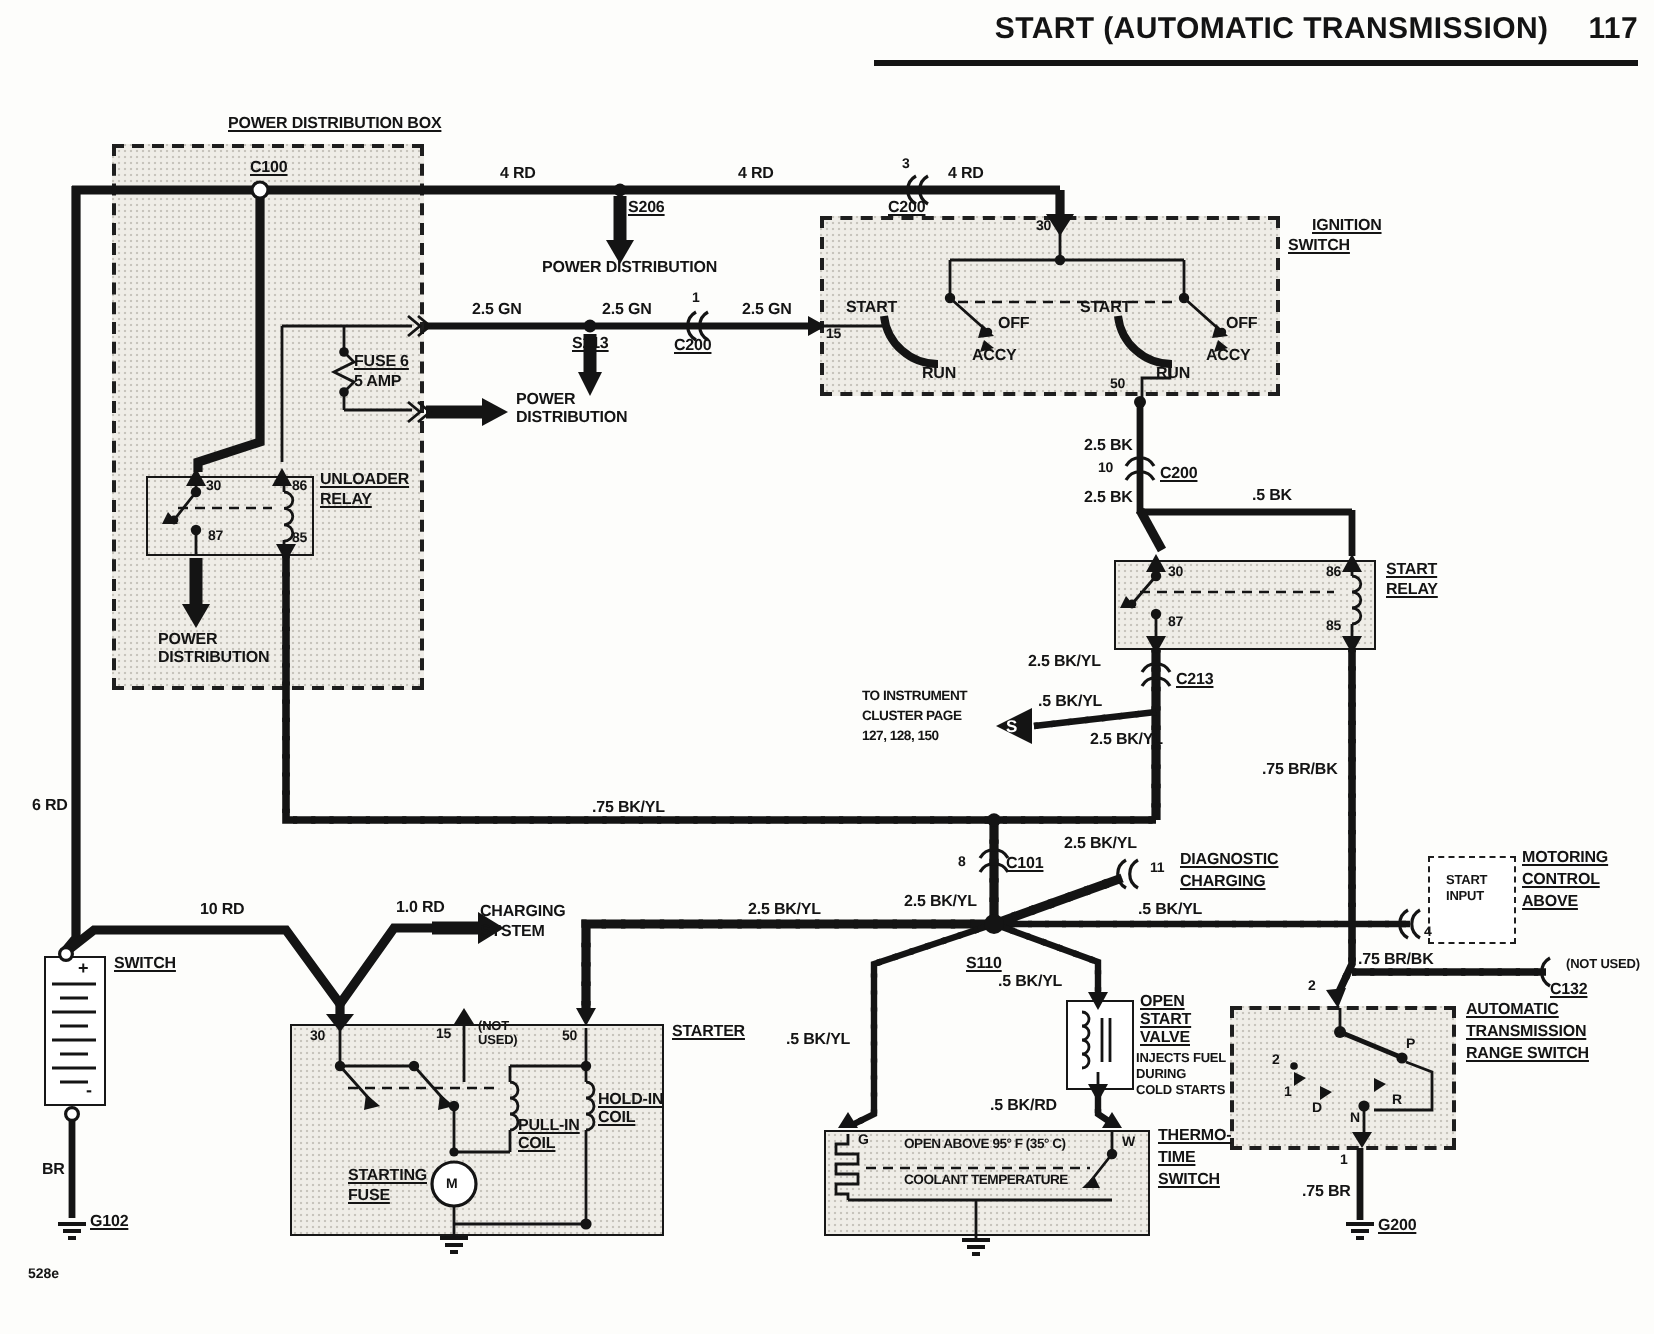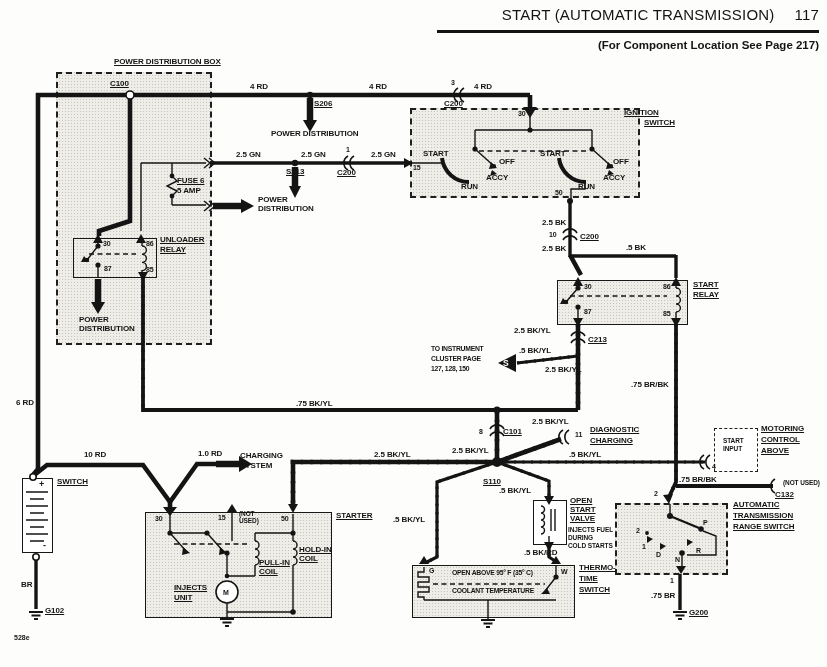--- a/index.html
+++ b/index.html
@@ -29,21 +29,21 @@
   .plate{stroke:#141414;stroke-width:1.5;fill:none}
   .dot{fill:#141414;stroke:none}
   .wc{fill:#fff;stroke:#141414;stroke-width:1.6}
   .ar{fill:#141414;stroke:none}
   .lb{position:absolute;z-index:10;font-weight:bold;font-size:8px;line-height:1;letter-spacing:-.1px;white-space:nowrap}
   .u{text-decoration:underline}
   .s{font-size:7px}
   .xs{font-size:6.5px}
   .t7{font-size:6.8px;letter-spacing:-.25px}
   .wht{color:#fff}
-  .hd1{position:absolute;right:8px;top:6px;z-index:10;font-weight:normal;font-size:15px;letter-spacing:.2px;white-space:nowrap}
+  .hd1{position:absolute;right:8px;top:6px;z-index:10;font-weight:bold;font-size:15px;letter-spacing:.2px;white-space:nowrap}
   .hd1 .pg{margin-left:20px}
   .rule{position:absolute;left:437px;right:8px;top:30px;height:2.5px;background:#141414;z-index:10}
   .hd2{position:absolute;right:8px;top:39px;z-index:10;font-weight:bold;font-size:11.5px;white-space:nowrap}
   .fig{position:absolute;left:14px;top:634px;z-index:10;font-size:7px;font-weight:bold;letter-spacing:0}
 </style>
 </head>
 <body>
 
 <div id="page">
 
@@ -220,52 +220,51 @@
       <polygon class="ar" points="609,170 614,174 607,176"></polygon>
     <polygon class="ar" points="84,256 89,262 81,262"></polygon>
       <polygon class="ar" points="563,298 568,304 560,304"></polygon>
     <polygon class="ar" points="687,539 693,542 687,546"></polygon>
       <polygon class="ar" points="660,543 666,546 660,550"></polygon>
       <polygon class="ar" points="647,536 653,539 647,543"></polygon>
   </svg>
 
   <div class="hd1"><span>START (AUTOMATIC TRANSMISSION)</span><span class="pg">117</span></div>
   <div class="rule"></div>
-  <div class="hd2">(For Component Location See Page 217)</div>
   <b class="fig">528e</b>
 
   <b class="lb" style="left:250px;top:83px">4 RD</b>
   <b class="lb" style="left:369px;top:83px">4 RD</b>
   <b class="lb" style="left:474px;top:83px">4 RD</b>
   <b class="lb" style="left:236px;top:151px">2.5 GN</b>
   <b class="lb" style="left:301px;top:151px">2.5 GN</b>
   <b class="lb" style="left:371px;top:151px">2.5 GN</b>
   <b class="lb" style="left:16px;top:399px">6 RD</b>
-  <b class="lb" style="left:84px;top:451px">10 RD</b>
+  <b class="lb" style="left:100px;top:451px">10 RD</b>
   <b class="lb" style="left:198px;top:450px">1.0 RD</b>
   <b class="lb" style="left:542px;top:219px">2.5 BK</b>
   <b class="lb" style="left:542px;top:245px">2.5 BK</b>
   <b class="lb" style="left:626px;top:244px">.5 BK</b>
   <b class="lb" style="left:514px;top:327px">2.5 BK/YL</b>
   <b class="lb" style="left:519px;top:347px">.5 BK/YL</b>
   <b class="lb" style="left:545px;top:366px">2.5 BK/YL</b>
   <b class="lb" style="left:631px;top:381px">.75 BR/BK</b>
   <b class="lb" style="left:296px;top:400px">.75 BK/YL</b>
   <b class="lb" style="left:532px;top:418px">2.5 BK/YL</b>
   <b class="lb" style="left:452px;top:447px">2.5 BK/YL</b>
   <b class="lb" style="left:374px;top:451px">2.5 BK/YL</b>
   <b class="lb" style="left:569px;top:451px">.5 BK/YL</b>
   <b class="lb" style="left:679px;top:476px">.75 BR/BK</b>
   <b class="lb" style="left:499px;top:487px">.5 BK/YL</b>
   <b class="lb" style="left:393px;top:516px">.5 BK/YL</b>
-  <b class="lb" style="left:524px;top:549px">.5 BK/RD</b>
+  <b class="lb" style="left:495px;top:549px">.5 BK/RD</b>
   <b class="lb" style="left:651px;top:592px">.75 BR</b>
   <b class="lb" style="left:21px;top:581px">BR</b>
 
-  <b class="lb u" style="left:110px;top:80px">C100</b>
+  <b class="lb u" style="left:125px;top:80px">C100</b>
   <b class="lb u" style="left:314px;top:100px">S206</b>
   <b class="lb s" style="left:451px;top:79px">3</b>
   <b class="lb u" style="left:444px;top:100px">C200</b>
   <b class="lb u" style="left:286px;top:168px">S213</b>
   <b class="lb s" style="left:346px;top:146px">1</b>
   <b class="lb u" style="left:337px;top:169px">C200</b>
   <b class="lb s" style="left:549px;top:231px">10</b>
   <b class="lb u" style="left:580px;top:233px">C200</b>
   <b class="lb u" style="left:588px;top:336px">C213</b>
   <b class="lb s" style="left:479px;top:428px">8</b>
@@ -288,21 +287,21 @@
   <b class="lb s" style="left:103px;top:240px">30</b>
   <b class="lb s" style="left:104px;top:265px">87</b>
   <b class="lb s" style="left:146px;top:240px">86</b>
   <b class="lb s" style="left:146px;top:266px">85</b>
   <b class="lb" style="left:79px;top:316px">POWER</b>
   <b class="lb" style="left:79px;top:325px">DISTRIBUTION</b>
   <b class="lb" style="left:271px;top:130px">POWER DISTRIBUTION</b>
   <b class="lb" style="left:258px;top:196px">POWER</b>
   <b class="lb" style="left:258px;top:205px">DISTRIBUTION</b>
 
-  <b class="lb u" style="left:624px;top:109px">IGNITION</b>
+  <b class="lb u" style="left:656px;top:109px">IGNITION</b>
   <b class="lb u" style="left:644px;top:119px">SWITCH</b>
   <b class="lb s" style="left:518px;top:110px">30</b>
   <b class="lb s" style="left:413px;top:164px">15</b>
   <b class="lb s" style="left:555px;top:189px">50</b>
   <b class="lb" style="left:423px;top:150px">START</b>
   <b class="lb" style="left:499px;top:158px">OFF</b>
   <b class="lb" style="left:461px;top:183px">RUN</b>
   <b class="lb" style="left:486px;top:174px">ACCY</b>
   <b class="lb" style="left:540px;top:150px">START</b>
   <b class="lb" style="left:613px;top:158px">OFF</b>
@@ -319,22 +318,22 @@
   <b class="lb u" style="left:57px;top:478px">SWITCH</b>
   <b class="lb" style="left:39px;top:480px;font-size:9px">+</b>
   <b class="lb" style="left:43px;top:541px;font-size:9px">-</b>
 
   <b class="lb u" style="left:336px;top:512px">STARTER</b>
   <b class="lb s" style="left:155px;top:515px">30</b>
   <b class="lb s" style="left:218px;top:514px">15</b>
   <b class="lb xs" style="left:239px;top:511px">(NOT</b>
   <b class="lb xs" style="left:239px;top:518px">USED)</b>
   <b class="lb s" style="left:281px;top:515px">50</b>
-  <b class="lb u" style="left:174px;top:584px">INJECTS</b>
-  <b class="lb u" style="left:174px;top:594px">UNIT</b>
+  <b class="lb u" style="left:174px;top:584px">STARTING</b>
+  <b class="lb u" style="left:174px;top:594px">FUSE</b>
   <b class="lb s" style="left:223px;top:589px">M</b>
   <b class="lb u" style="left:259px;top:559px">PULL-IN</b>
   <b class="lb u" style="left:259px;top:568px">COIL</b>
   <b class="lb u" style="left:299px;top:546px">HOLD-IN</b>
   <b class="lb u" style="left:299px;top:555px">COIL</b>
 
   <b class="lb" style="left:240px;top:452px">CHARGING</b>
   <b class="lb" style="left:240px;top:462px">SYSTEM</b>
 
   <b class="lb t7" style="left:431px;top:346px">TO INSTRUMENT</b>

